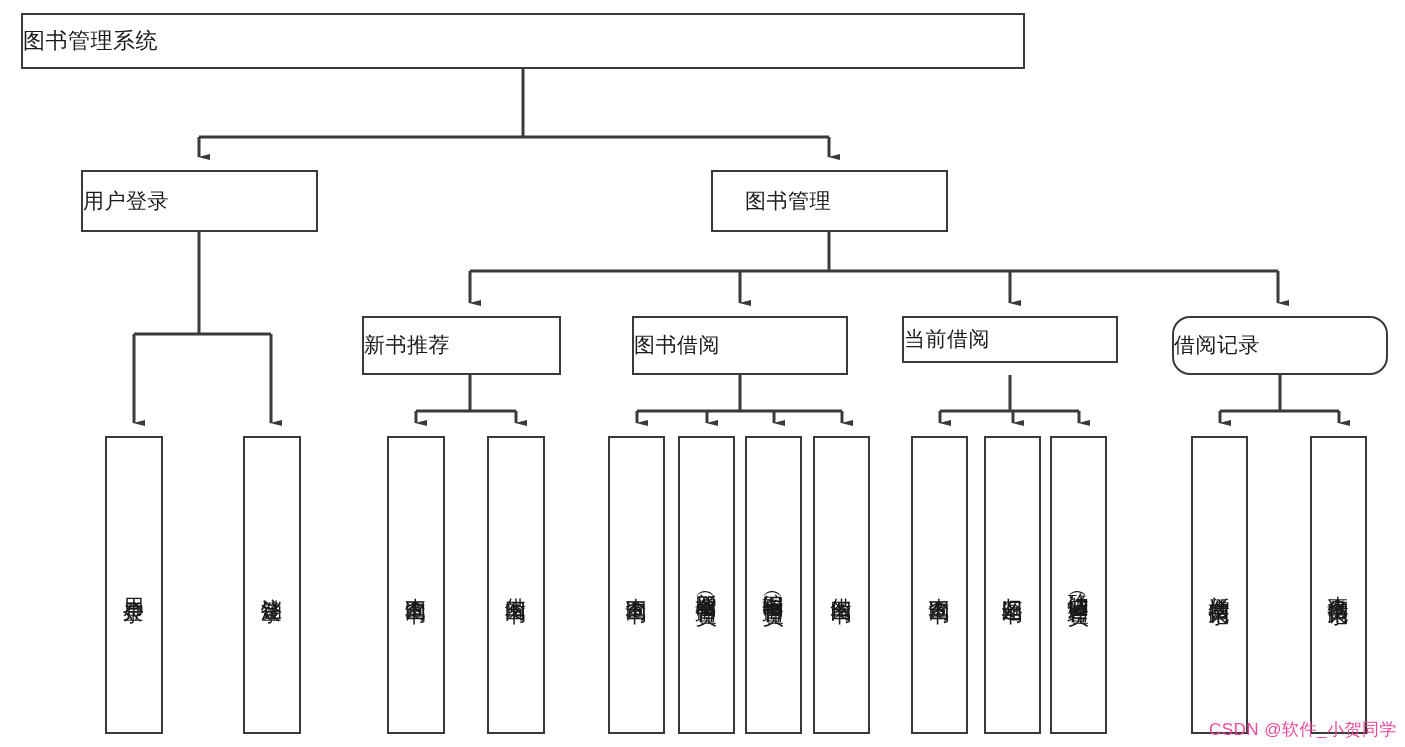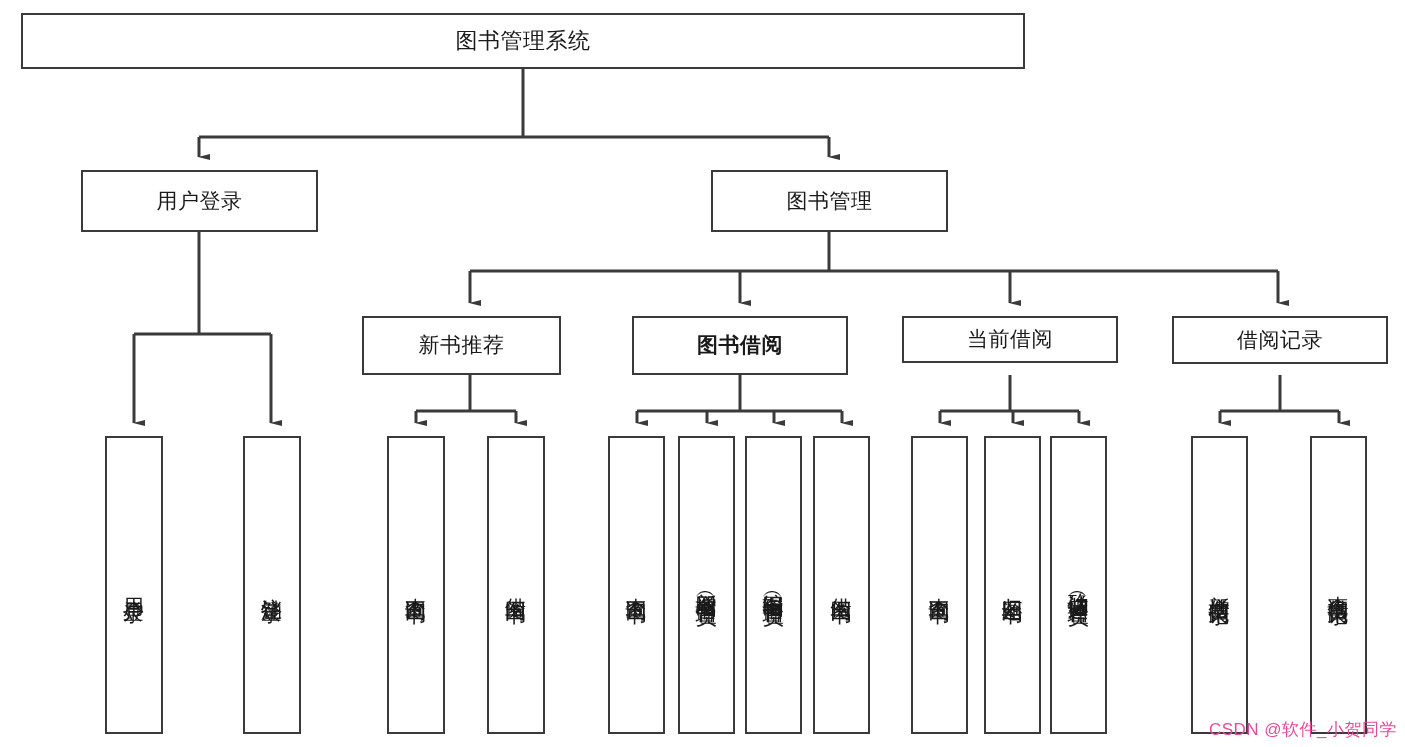--- a/index.html
+++ b/index.html
@@ -25,21 +25,20 @@
     height: 747px;
     pointer-events: none;
   }
   .node {
     position: absolute;
     box-sizing: border-box;
     background: #ffffff;
     border: 2px solid #3a3a3a;
     display: flex;
     align-items: center;
-    justify-content: center;
     color: #1a1a1a;
   }
   .node .label {
     display: block;
     text-align: center;
     line-height: 1.18;
     letter-spacing: 0.5px;
   }
   .node.horiz .label {
     writing-mode: horizontal-tb;
@@ -118,35 +117,35 @@
   </svg>
 
   <div class="node horiz" id="title-node" style="left: 21px; top: 13px; width: 1004px; height: 56px;">
     <span class="label">图书管理系统</span>
   </div>
 
   <div id="level1-layer">
       <div class="node horiz" style="left: 81px; top: 170px; width: 237px; height: 62px;">
         <span class="label">用户登录</span>
       </div>
-      <div class="node horiz" style="left: 711px; top: 170px; width: 237px; height: 62px;">
+      <div class="node horiz" style="left: 711px; top: 170px; width: 237px; height: 62px; padding-left: 32px;">
         <span class="label">图书管理</span>
       </div>
     </div>
   <div id="level2-layer">
       <div class="node horiz" style="left: 362px; top: 316px; width: 199px; height: 59px;">
         <span class="label">新书推荐</span>
       </div>
-      <div class="node horiz" style="left: 632px; top: 316px; width: 216px; height: 59px; font-weight: bold;">
+      <div class="node horiz" style="left: 632px; top: 316px; width: 216px; height: 59px;">
         <span class="label">图书借阅</span>
       </div>
       <div class="node horiz" style="left: 902px; top: 316px; width: 216px; height: 47px;">
         <span class="label">当前借阅</span>
       </div>
-      <div class="node horiz" style="left: 1172px; top: 316px; width: 216px; height: 48px;">
+      <div class="node horiz" style="left: 1172px; top: 316px; width: 216px; height: 59px; border-radius: 18px;">
         <span class="label">借阅记录</span>
       </div>
     </div>
   <div id="leaf-layer">
       <div class="node vert" style="left: 105px; top: 436px; width: 58px; height: 298px;">
         <span class="label">用户登录</span>
       </div>
       <div class="node vert" style="left: 243px; top: 436px; width: 58px; height: 298px;">
         <span class="label">注销登录</span>
       </div>

